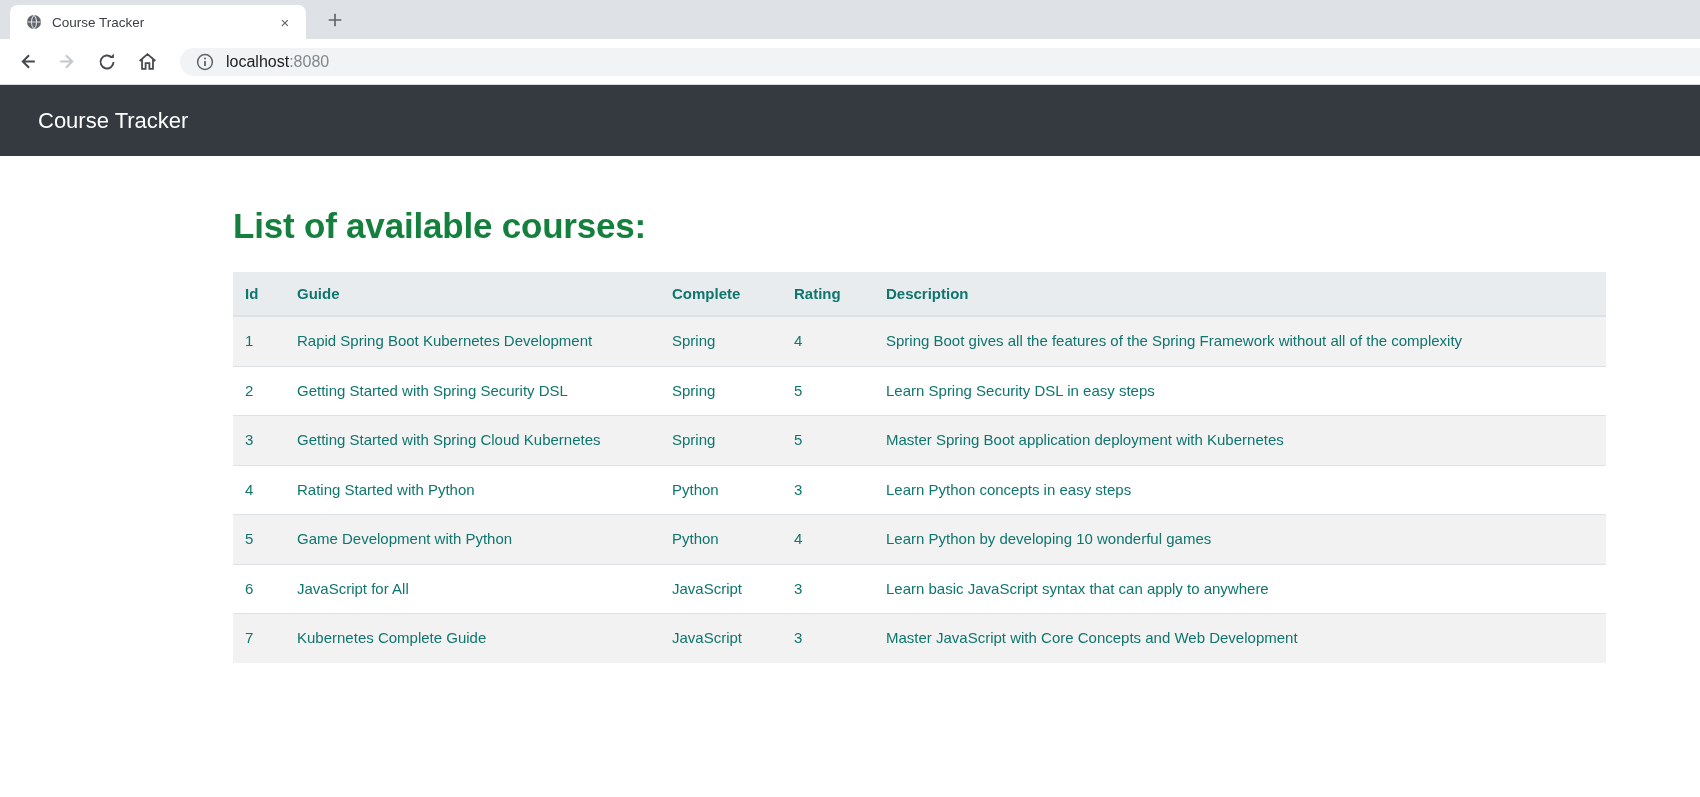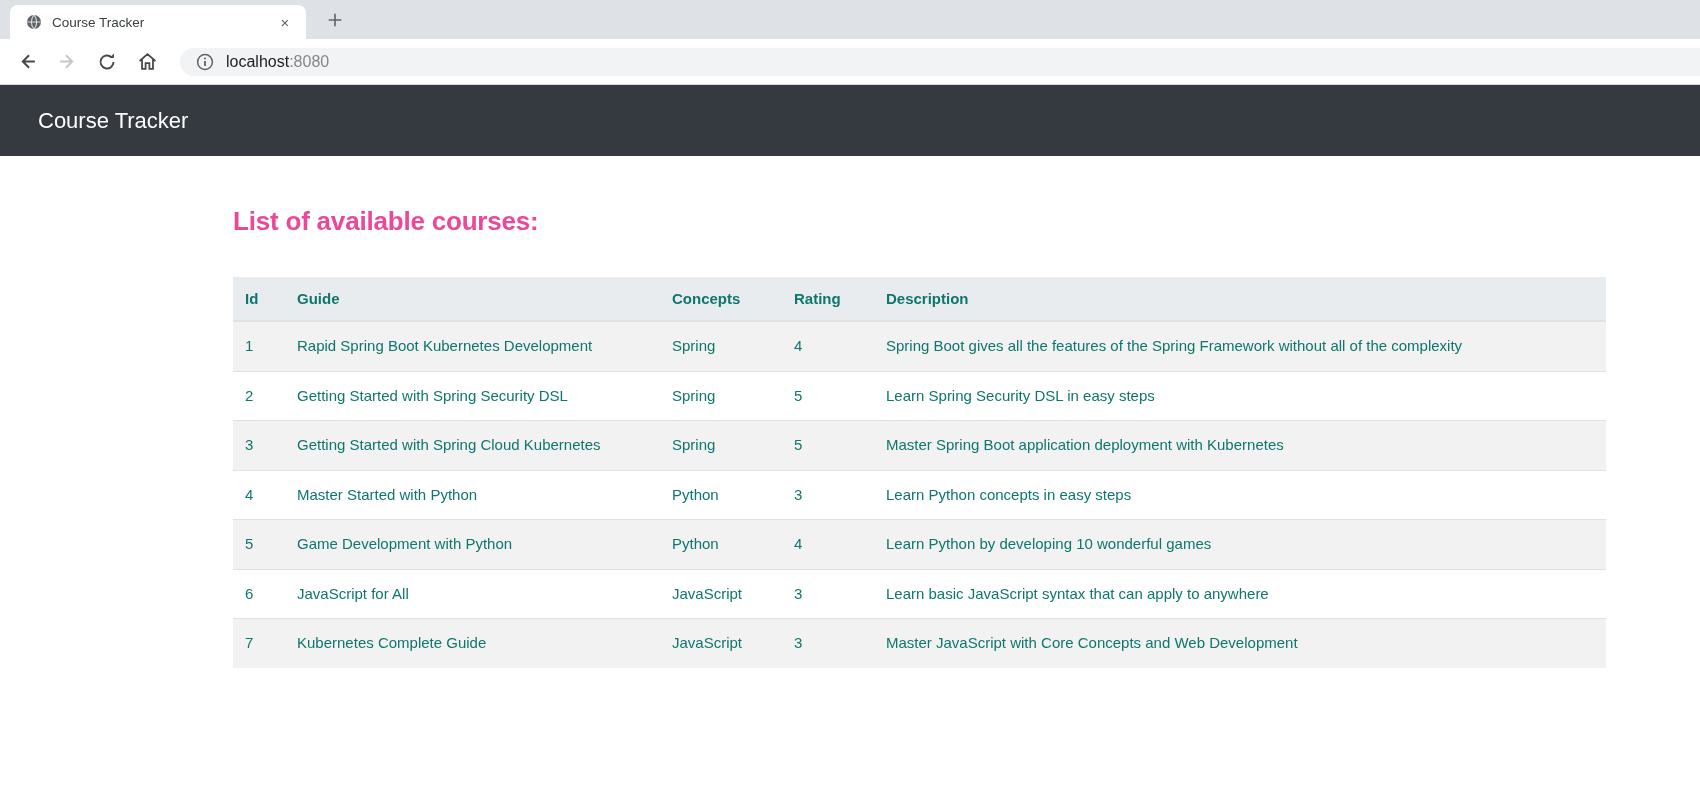--- a/index.html
+++ b/index.html
@@ -58,21 +58,21 @@
   
   .app-navbar {
     height:71px; background:#343a40;
     display:flex; align-items:center; padding-left:38px;
   }
   .brand { color:#ffffff; font-size:22px; }
 
   
   .content { padding:50px 0 0 233px; }
   .page-heading {
-    margin:0 0 40px 0; font-size:26px; font-weight:700; color:#ec4899;
+    margin:0 0 26px 0; font-size:35px; font-weight:700; color:#15803d;
     letter-spacing:-0.2px;
   }
   table.courses {
     width:1373px; border-collapse:collapse;
     font-size:15px; color:#0f766e; table-layout:fixed;
   }
   table.courses col.c-id   { width:52px; }
   table.courses col.c-name { width:375px; }
   table.courses col.c-cat  { width:122px; }
   table.courses col.c-rate { width:92px; }
@@ -155,21 +155,21 @@
       <col class="c-id">
         <col class="c-name">
         <col class="c-cat">
         <col class="c-rate">
         <col>
     </colgroup>
     <thead>
       <tr>
           <th>Id</th>
           <th>Guide</th>
-          <th>Concepts</th>
+          <th>Complete</th>
           <th>Rating</th>
           <th>Description</th>
         </tr>
     </thead>
     <tbody>
         <tr>
           <td>1</td>
           <td>Rapid Spring Boot Kubernetes Development</td>
           <td>Spring</td>
           <td>4</td>
@@ -184,21 +184,21 @@
         </tr>
         <tr>
           <td>3</td>
           <td>Getting Started with Spring Cloud Kubernetes</td>
           <td>Spring</td>
           <td>5</td>
           <td>Master Spring Boot application deployment with Kubernetes</td>
         </tr>
         <tr>
           <td>4</td>
-          <td>Master Started with Python</td>
+          <td>Rating Started with Python</td>
           <td>Python</td>
           <td>3</td>
           <td>Learn Python concepts in easy steps</td>
         </tr>
         <tr>
           <td>5</td>
           <td>Game Development with Python</td>
           <td>Python</td>
           <td>4</td>
           <td>Learn Python by developing 10 wonderful games</td>

